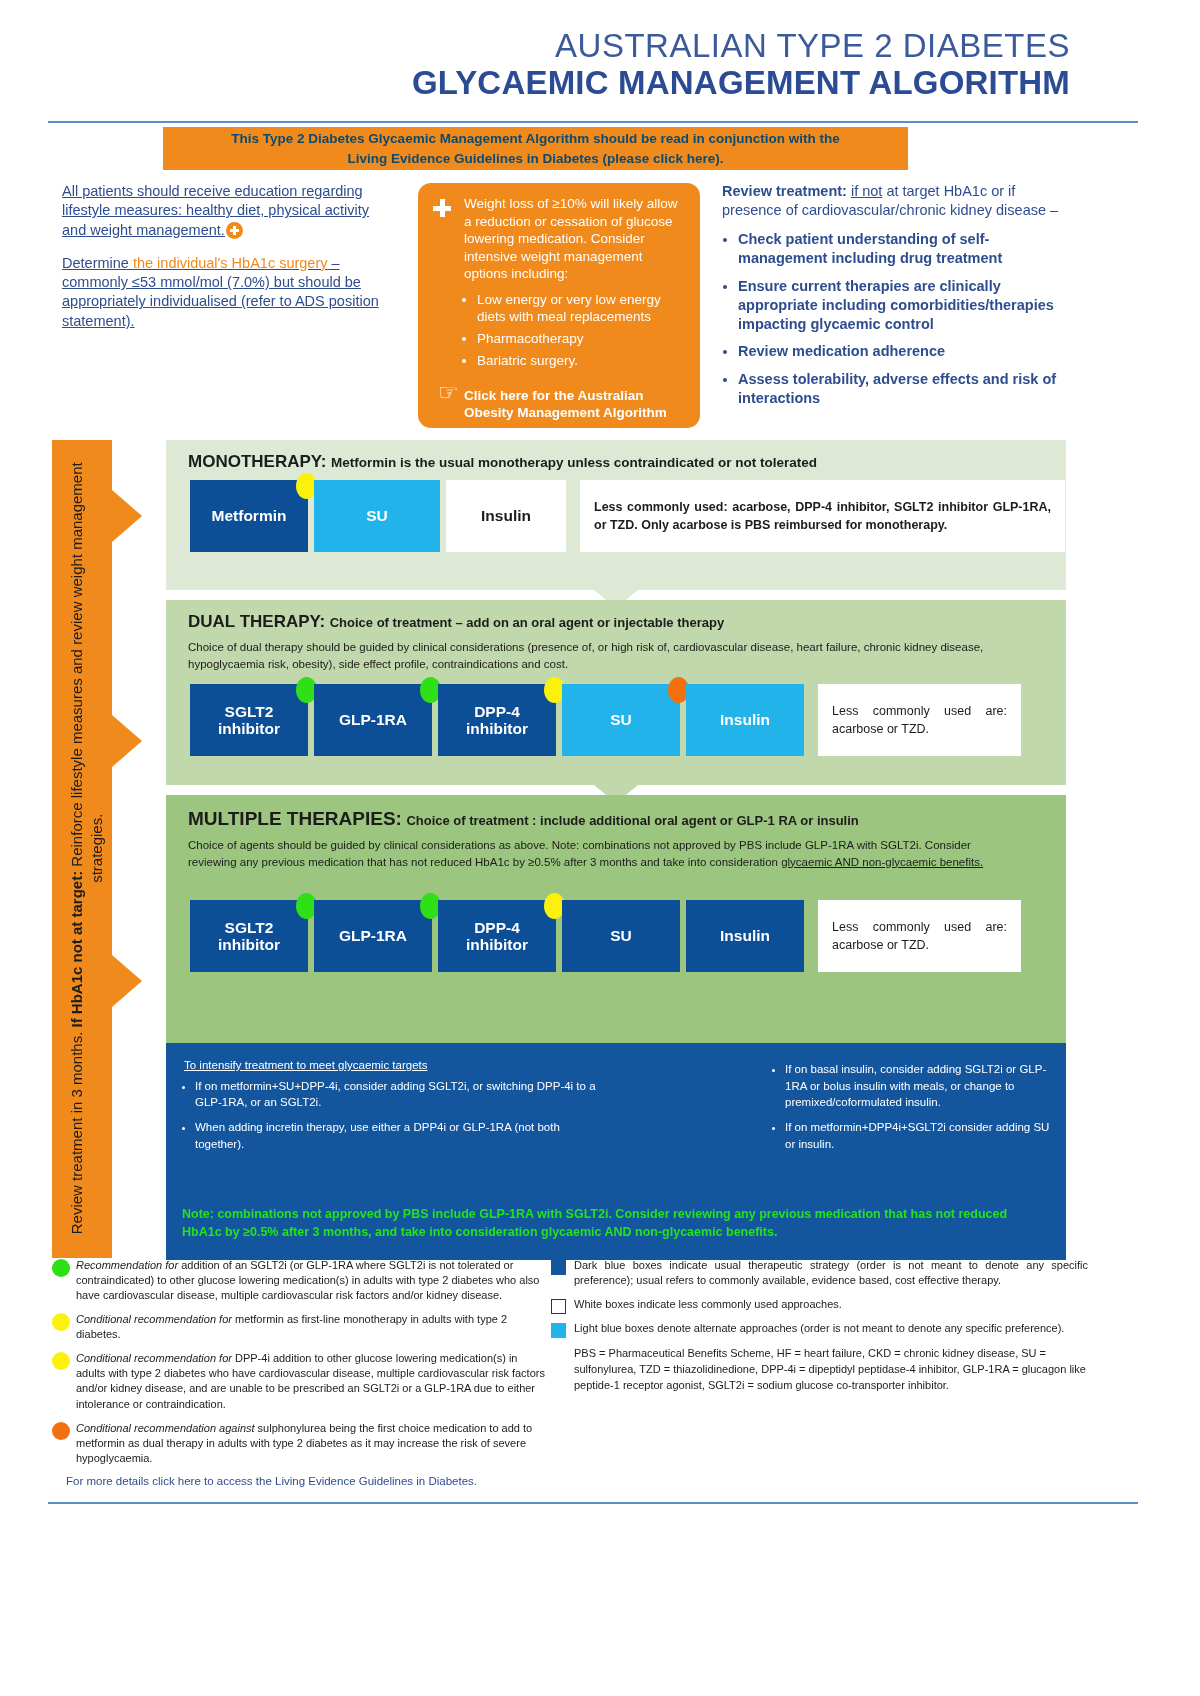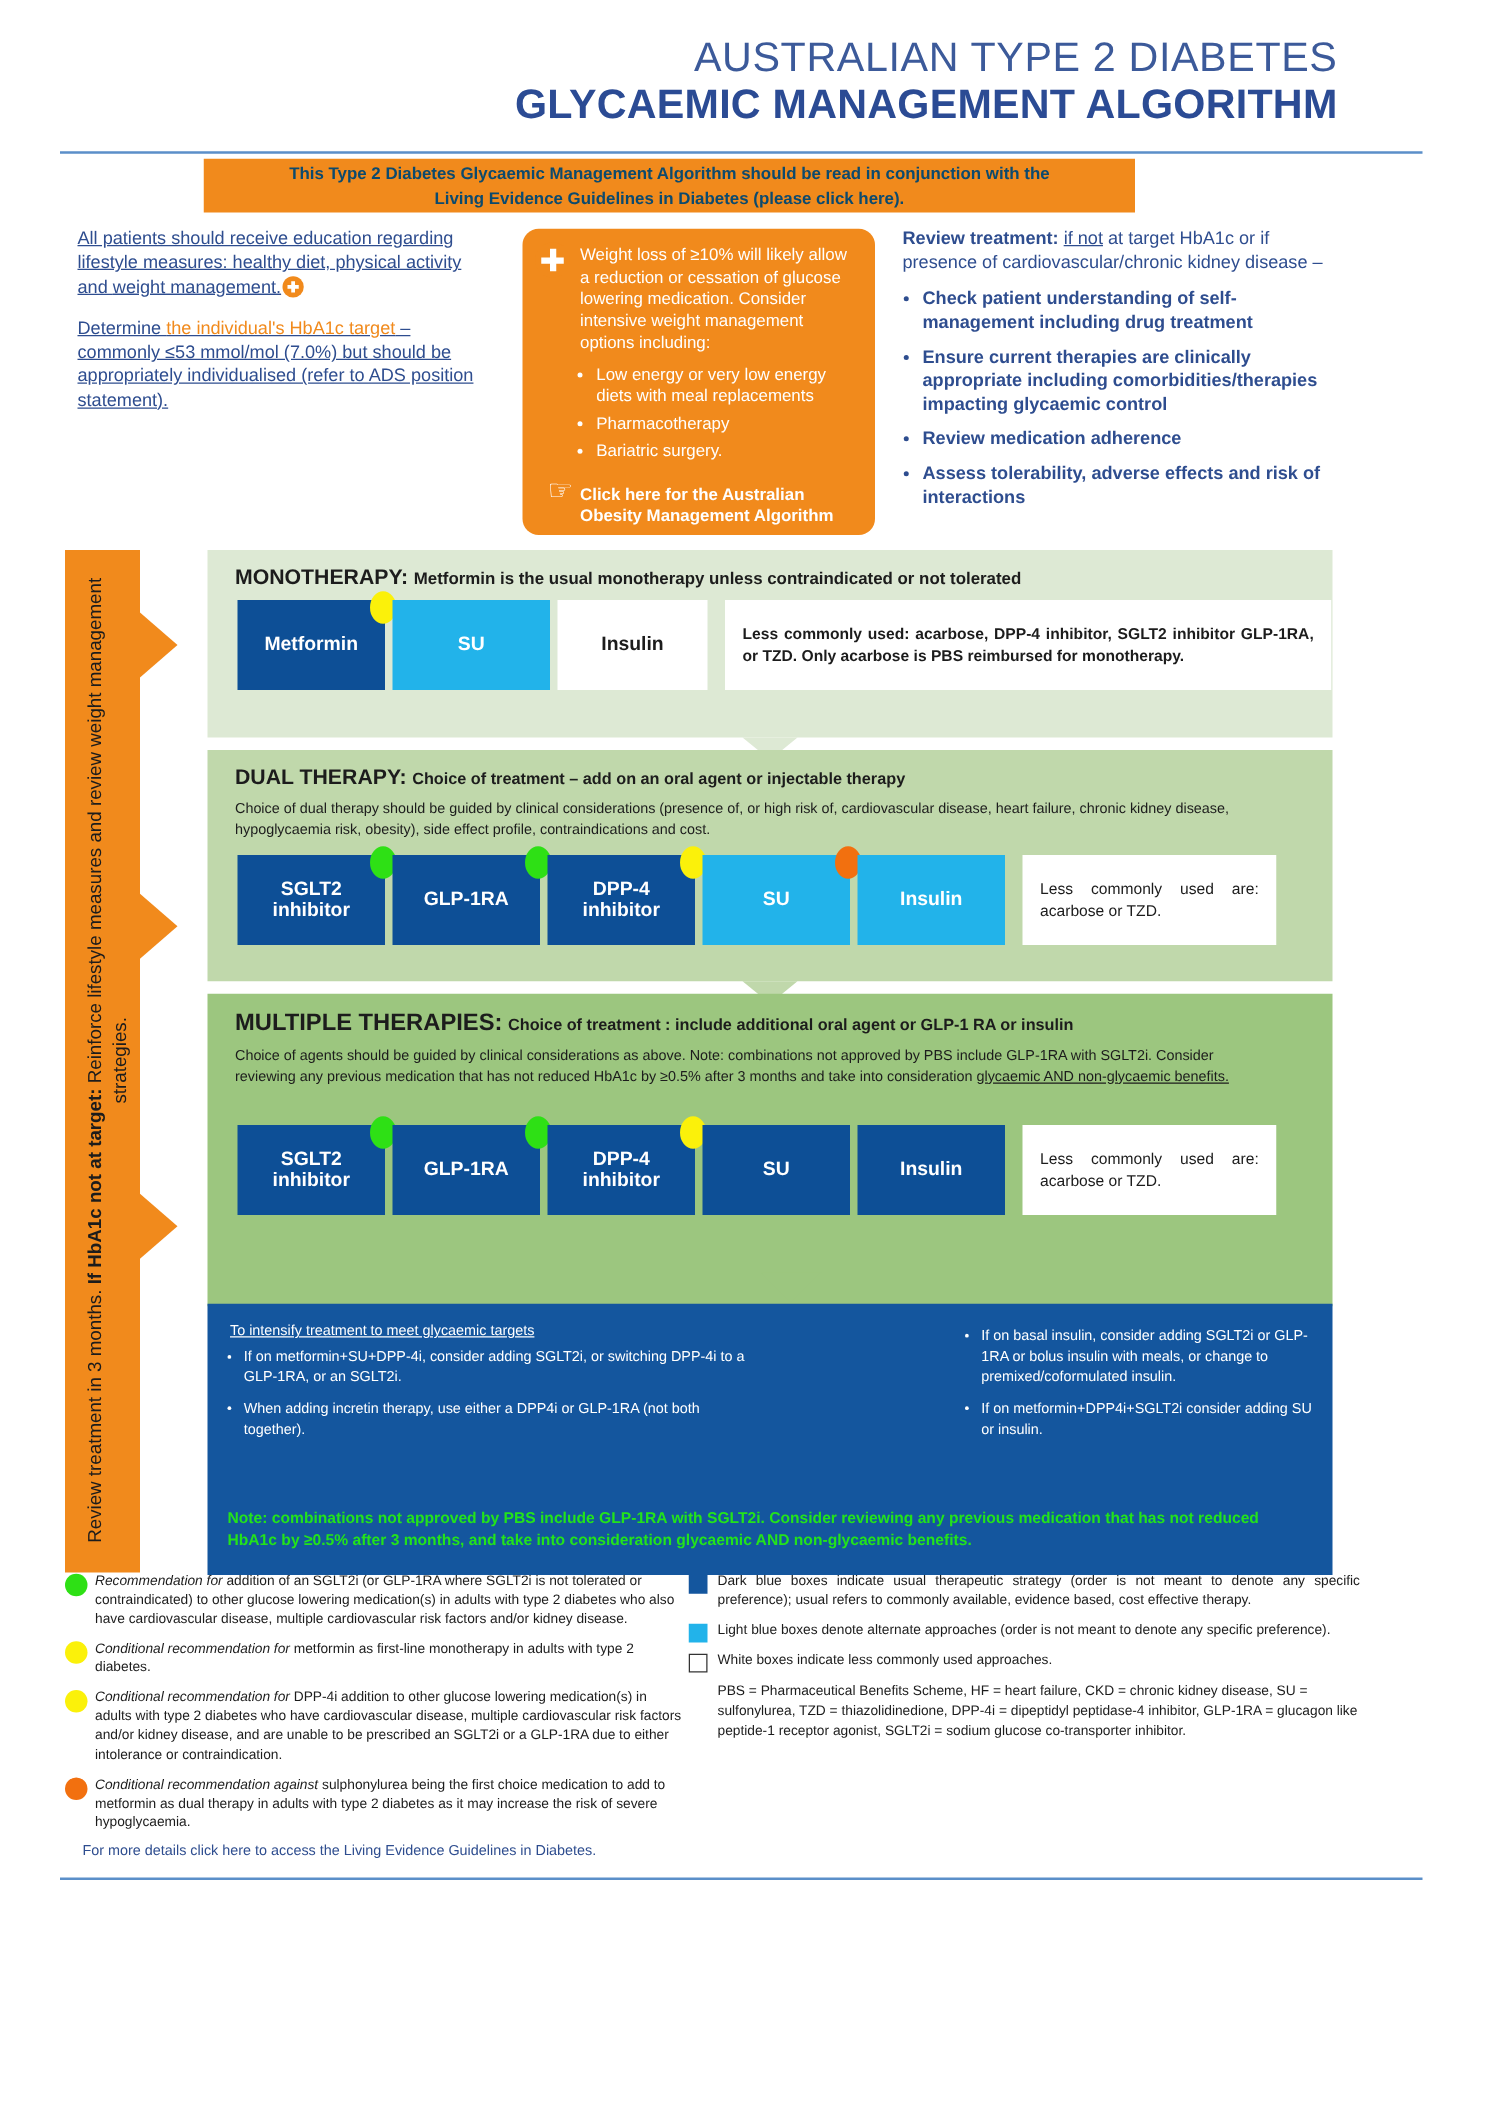--- a/index.html
+++ b/index.html
@@ -173,21 +173,21 @@
   </div>
   <div class="hrule"></div>
 
   <div class="banner">
     <span>This Type 2 Diabetes Glycaemic Management Algorithm should be read in conjunction with the</span>
     <span>Living Evidence Guidelines in Diabetes (please click here).</span>
   </div>
 
   <div class="col-left">
     <p><span>All patients should receive education regarding lifestyle measures: healthy diet, physical activity and </span><span class="u">weight management.</span><span class="plus-badge"></span></p>
-    <p><span>Determine </span><span class="org">the individual's HbA1c  target</span><span> – commonly ≤53 mmol/mol  (7.0%) but should be appropriately individualised (refer to ADS position statement).</span></p>
+    <p><span>Determine </span><span class="org">the individual's HbA1c  surgery</span><span> – commonly ≤53 mmol/mol  (7.0%) but should be appropriately individualised (refer to ADS position statement).</span></p>
   </div>
 
   <div class="col-mid">
     <div class="bigplus"></div>
     <p>Weight loss of ≥10% will likely allow a reduction or cessation of glucose lowering medication. Consider intensive weight management options including:</p>
     <ul>
       <li>Low energy or very low energy diets with meal replacements</li>
       <li>Pharmacotherapy</li>
       <li>Bariatric surgery.</li>
     </ul>
@@ -343,26 +343,26 @@
       <i>Conditional recommendation against</i><span> sulphonylurea being the first choice medication to add to metformin as dual therapy in adults with type 2 diabetes as it may increase the risk of severe hypoglycaemia.</span>
     </div>
   </div>
 
   <div class="legend-right">
     <div class="leg-item">
       <span class="leg-sq" style="background:#14569e;"></span>
       <span style="text-align:justify; display:block;">Dark blue boxes indicate usual therapeutic strategy (order is not meant to denote any specific preference); usual refers to commonly available, evidence based, cost effective therapy.</span>
     </div>
     <div class="leg-item">
+      <span class="leg-sq white"></span>
+      <span>White boxes indicate less commonly used approaches.</span>
+    </div>
+    <div class="leg-item">
       <span class="leg-sq" style="background:#22b3ea;"></span>
       <span>Light blue boxes denote alternate approaches (order is not meant to denote any specific preference).</span>
     </div>
-    <div class="leg-item">
-      <span class="leg-sq white"></span>
-      <span>White boxes indicate less commonly used approaches.</span>
-    </div>
     <div class="abbrev">PBS = Pharmaceutical Benefits Scheme, HF = heart failure, CKD = chronic kidney disease, SU = sulfonylurea, TZD = thiazolidinedione, DPP-4i = dipeptidyl peptidase-4 inhibitor, GLP-1RA = glucagon like peptide-1 receptor agonist, SGLT2i = sodium glucose co-transporter inhibitor.</div>
   </div>
 
   <div class="footer-note">For more details click here to access the Living Evidence Guidelines in Diabetes.</div>
   <div class="footrule"></div>
 
 </div>
 
 </body></html>

